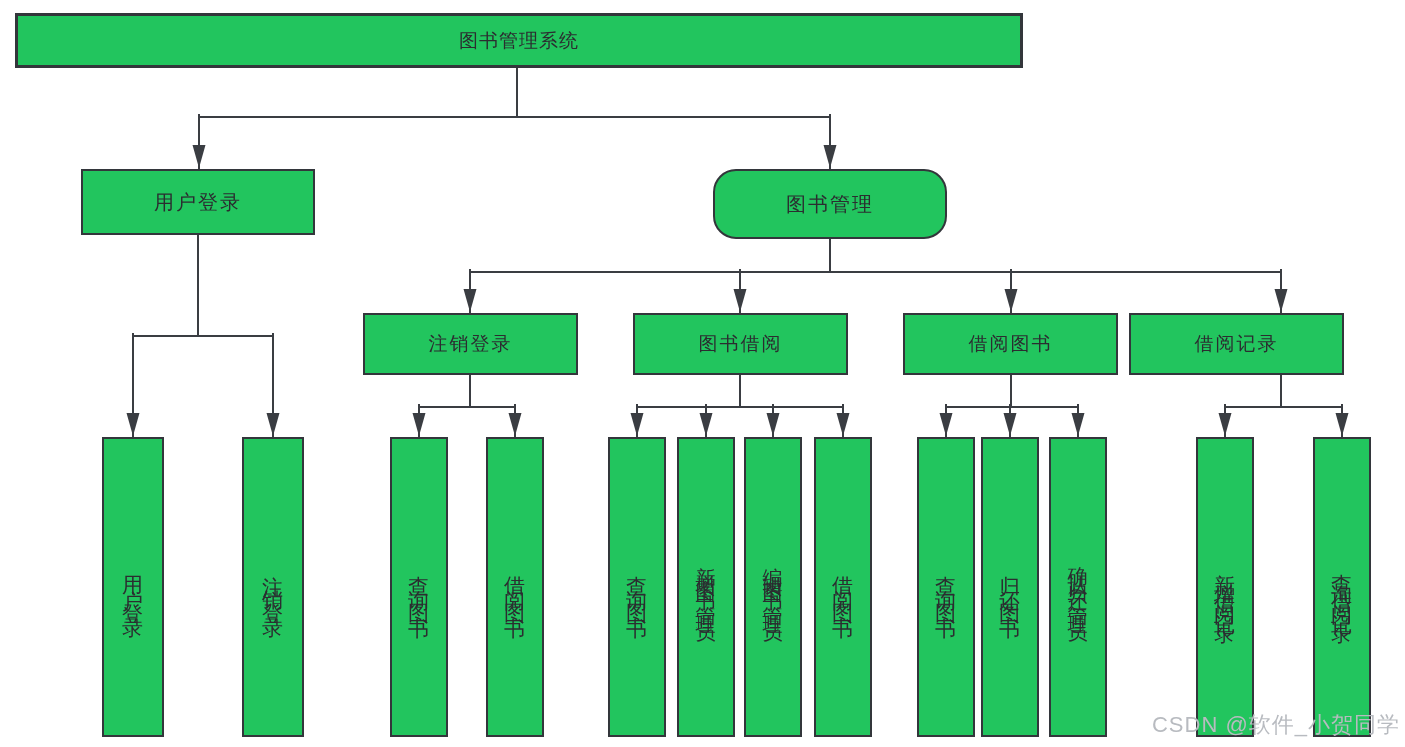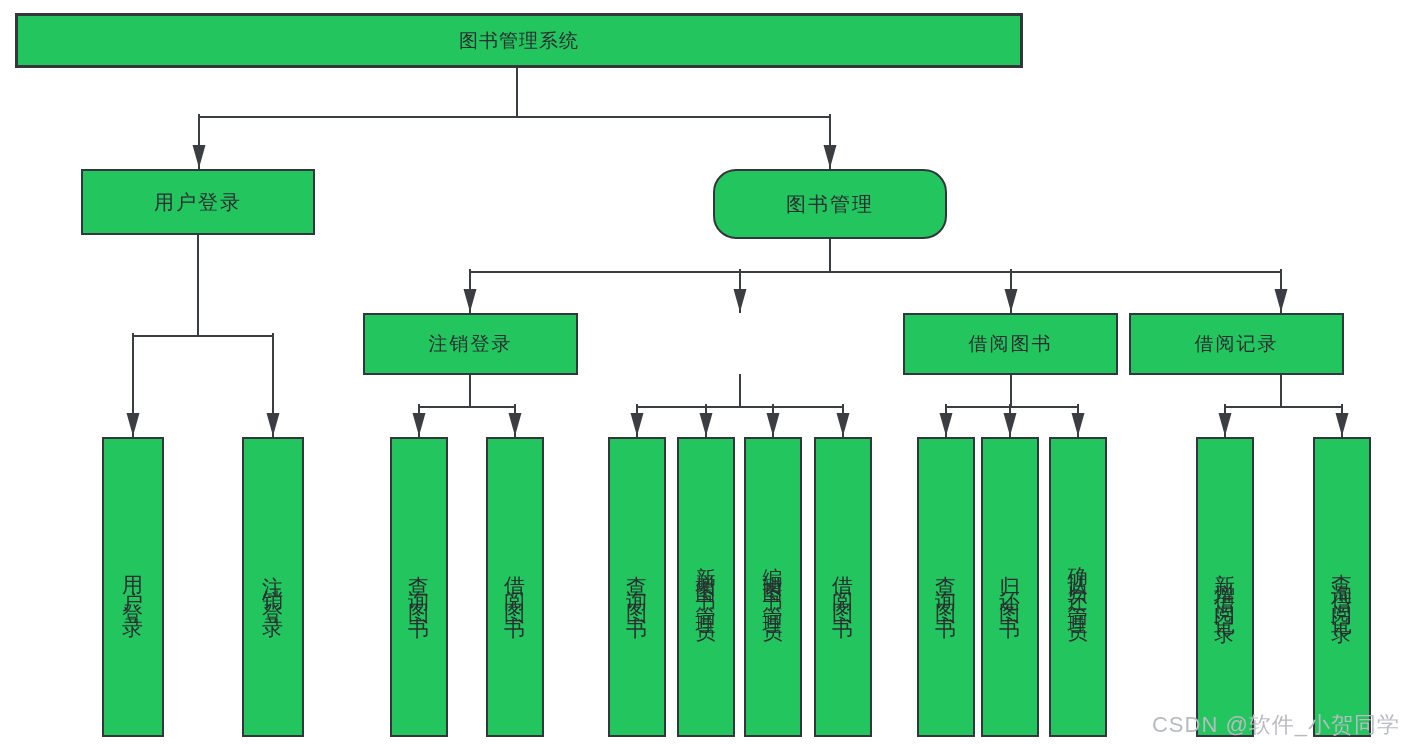--- a/index.html
+++ b/index.html
@@ -111,20 +111,23 @@
   <div class="node lvl2" style="left:81px;top:169px;width:234px;height:66px;">
     <span>用户登录</span>
   </div>
   <div class="node lvl2" style="left:713px;top:169px;width:234px;height:70px;border-radius:23px;">
     <span>图书管理</span>
   </div>
 
   <div class="node lvl3" style="left:363px;top:313px;width:215px;height:62px;">
     <span>注销登录</span>
   </div>
+  <div class="node lvl3" style="left:633px;top:313px;width:215px;height:62px;">
+    <span>图书借阅</span>
+  </div>
   <div class="node lvl3" style="left:903px;top:313px;width:215px;height:62px;">
     <span>借阅图书</span>
   </div>
   <div class="node lvl3" style="left:1129px;top:313px;width:215px;height:62px;">
     <span>借阅记录</span>
   </div>
 
   <div class="node leaf" style="left:102px;width:62px;">
     <span class="vlabel">用户登录</span>
   </div>

